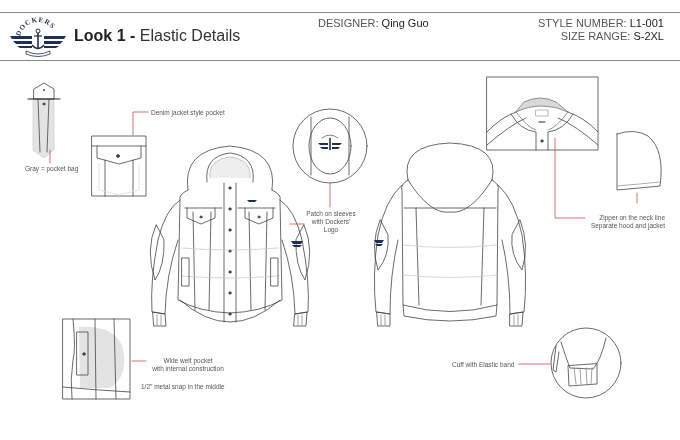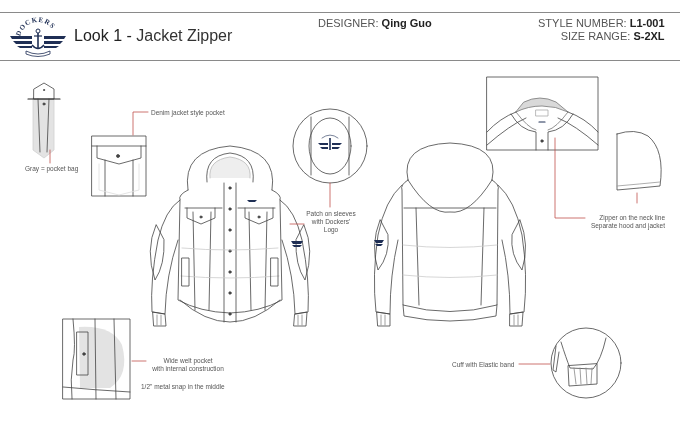--- a/index.html
+++ b/index.html
@@ -1,24 +1,24 @@
 <!DOCTYPE html>
 <html><head>
 <meta charset="utf-8">
 <style>
   html, body { margin: 0; padding: 0; background: #ffffff; }
   body { width: 680px; height: 440px; position: relative; overflow: hidden; font-family: "Liberation Sans", sans-serif; color: #333; }
   .hline { position: absolute; left: 0; width: 680px; height: 1px; background: #8a8a8a; }
   .logo { position: absolute; left: 8px; top: 14px; width: 60px; height: 44px; }
   .title { position: absolute; left: 74px; top: 27px; font-size: 16px; color: #222; white-space: nowrap; }
-  .title b { font-weight: normal; }
+  .title b { font-weight: bold; }
   .title .sub { font-weight: normal; color: #333; }
   .meta { position: absolute; top: 17px; font-size: 11px; line-height: 13px; color: #555; white-space: nowrap; }
   .meta .row { display: block; }
-  .meta .v { color: #222; font-weight: bold; }
+  .meta .v { color: #222; font-weight: normal; }
   .ann { position: absolute; font-size: 6.5px; color: #555; line-height: 8px; white-space: nowrap; }
   .ann.center { text-align: center; }
   svg.draw { position: absolute; left: 0; top: 0; }
 </style>
 </head>
 <body>
 
 <div class="hline" style="top:12px;"></div>
 <div class="hline" style="top:60px;"></div>
 
@@ -38,21 +38,21 @@
   <circle cx="30" cy="17" r="2" fill="none" stroke="#1f2f55" stroke-width="1"></circle>
   <line x1="30" y1="19" x2="30" y2="35" stroke="#1f2f55" stroke-width="1.6"></line>
   <line x1="26" y1="22" x2="34" y2="22" stroke="#1f2f55" stroke-width="1.2"></line>
   <path d="M24,31 Q30,38 36,31" fill="none" stroke="#1f2f55" stroke-width="1.4"></path>
 
   <path d="M18,37 Q30,43 42,37 L42,40 Q30,45 18,40 Z" fill="none" stroke="#1f2f55" stroke-width="0.8"></path>
 </svg>
 
 <div class="title">
   <b>Look 1 -</b>
-  <span class="sub">Jacket Zipper</span>
+  <span class="sub">Elastic Details</span>
 </div>
 
 <div class="meta" style="left:318px;">
   <span class="row"><span>DESIGNER:</span> <span class="v">Qing Guo</span></span>
 </div>
 
 <div class="meta" style="left:538px;text-align:right;">
   <span class="row"><span>STYLE NUMBER:</span> <span class="v">L1-001</span></span>
   <span class="row"><span>SIZE RANGE:</span> <span class="v">S-2XL</span></span>
 </div>

